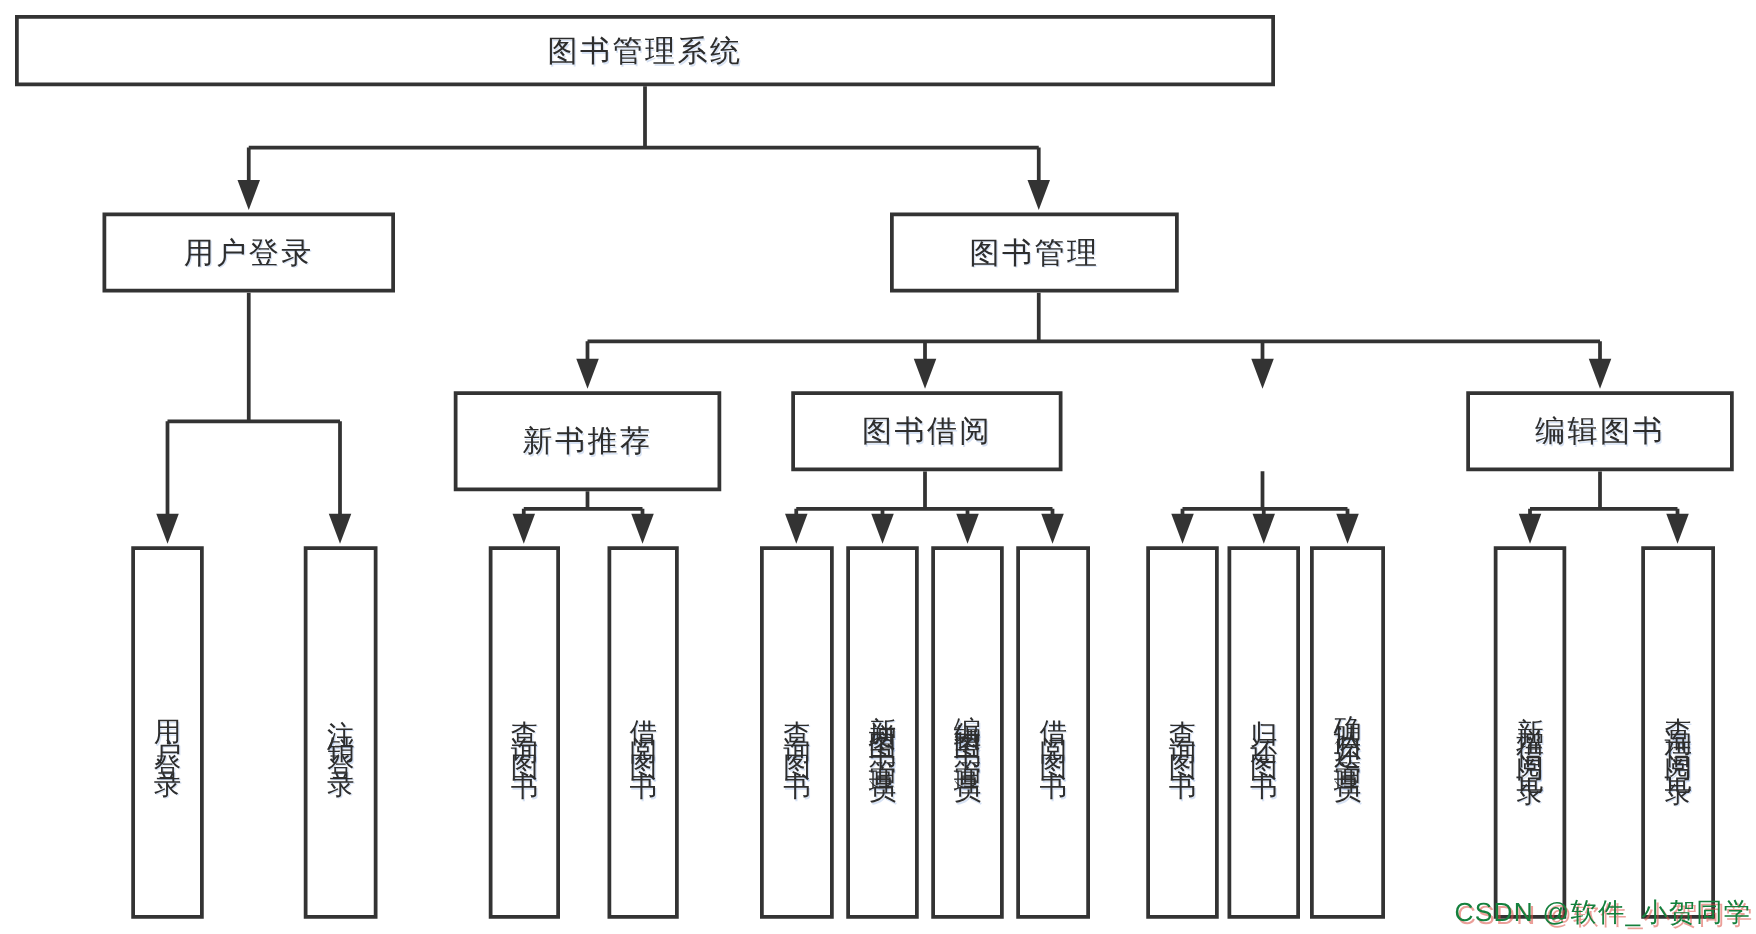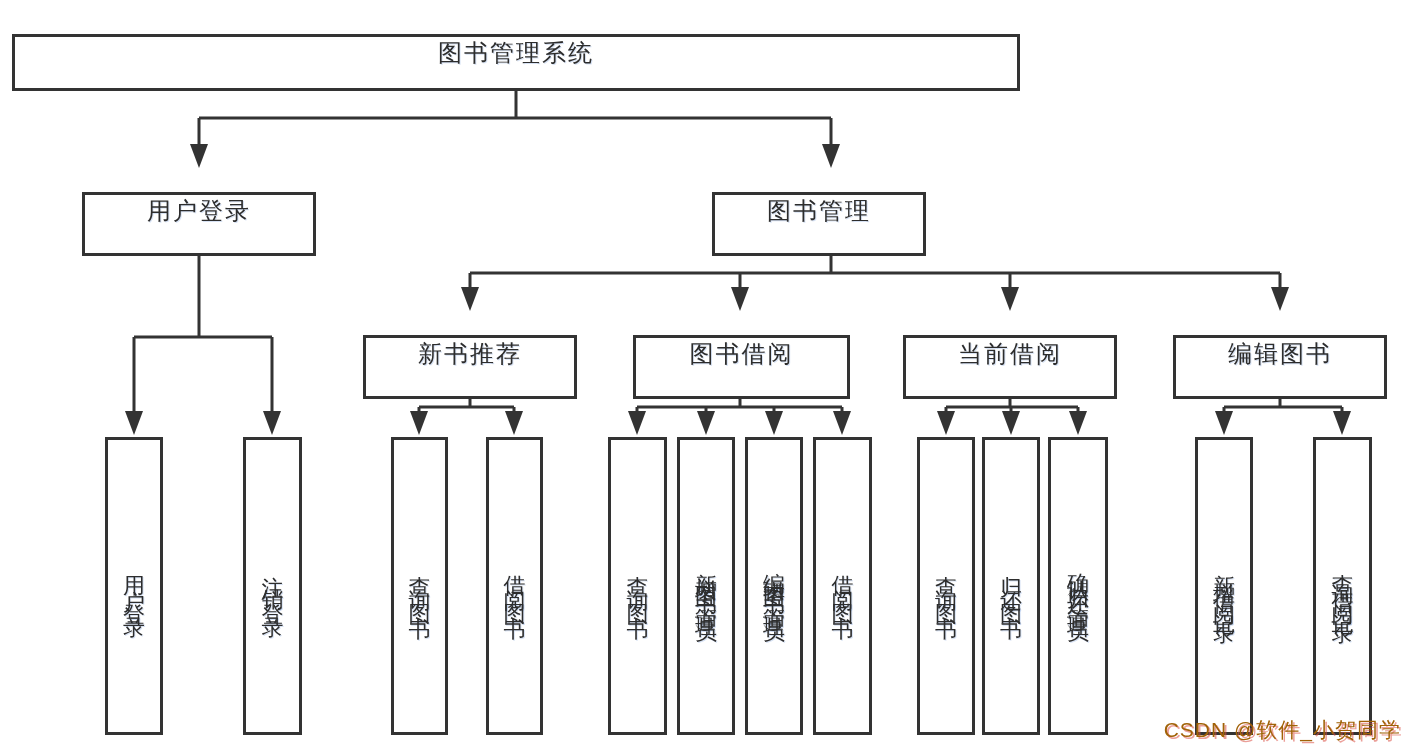--- a/index.html
+++ b/index.html
@@ -15,28 +15,27 @@
     position: absolute;
     left: 0; top: 0;
     width: 1405px; height: 747px;
   }
   .hbox {
     position: absolute;
     box-sizing: border-box;
     border: 3px solid #333333;
     background: #ffffff;
     display: flex;
-    align-items: flex-start;
+    align-items: center;
     justify-content: center;
     color: #2d2d2d;
     font-size: 24px;
     letter-spacing: 2px;
     text-shadow: 1px 1px 0 rgba(110,150,215,0.28);
     white-space: nowrap;
-    margin-top: 22px;
   }
   .vbox {
     position: absolute;
     box-sizing: border-box;
     border: 3px solid #333333;
     background: #ffffff;
     display: flex;
     align-items: center;
     justify-content: center;
     color: #2d2d2d;
@@ -50,32 +49,32 @@
     line-height: 1;
     white-space: nowrap;
   }
   .vlabel.long { letter-spacing: 7px; }
   .vlabel.mid  { letter-spacing: 10px; }
   .watermark {
     position: absolute;
     right: 4px;
     bottom: 3px;
     font-size: 21px;
-    color: #a16207;
+    color: #15803d;
     letter-spacing: 1px;
     text-shadow: 2px 2px 0 rgba(219,80,70,0.55);
     z-index: 5;
     white-space: nowrap;
   }
 
   
   #node-root          { left: 12px;   top: 12px;  width: 1008px; height: 57px; }
   #node-user-login    { left: 82px;   top: 170px; width: 234px;  height: 64px; }
-  #node-book-mgmt     { left: 712px;  top: 170px; width: 214px;  height: 64px; }
-  #node-recommend     { left: 363px;  top: 313px; width: 214px;  height: 64px; }
+  #node-book-mgmt     { left: 712px;  top: 170px; width: 231px;  height: 64px; }
+  #node-recommend     { left: 363px;  top: 313px; width: 214px;  height: 80px; }
   #node-borrow        { left: 633px;  top: 313px; width: 217px;  height: 64px; }
   #node-current       { left: 903px;  top: 313px; width: 214px;  height: 64px; }
   #node-records       { left: 1173px; top: 313px; width: 214px;  height: 64px; }
 
   .vbox { top: 437px; height: 298px; }
   #leaf-login-0   { left: 105px;  width: 58px; }
   #leaf-login-1   { left: 243px;  width: 59px; }
   #leaf-rec-0     { left: 391px;  width: 57px; }
   #leaf-rec-1     { left: 486px;  width: 57px; }
   #leaf-bor-0     { left: 608px;  width: 59px; }
@@ -146,23 +145,20 @@
   <div class="hbox" id="node-book-mgmt">
     <span>图书管理</span>
   </div>
 
   <div class="hbox" id="node-recommend">
     <span>新书推荐</span>
   </div>
   <div class="hbox" id="node-borrow">
     <span>图书借阅</span>
   </div>
-  <div class="hbox" id="node-current">
-    <span>当前借阅</span>
-  </div>
   <div class="hbox" id="node-records">
     <span>编辑图书</span>
   </div>
 
   <div class="vbox" id="leaf-login-0">
     <span class="vlabel">用户登录</span>
   </div>
   <div class="vbox" id="leaf-login-1">
     <span class="vlabel">注销登录</span>
   </div>

